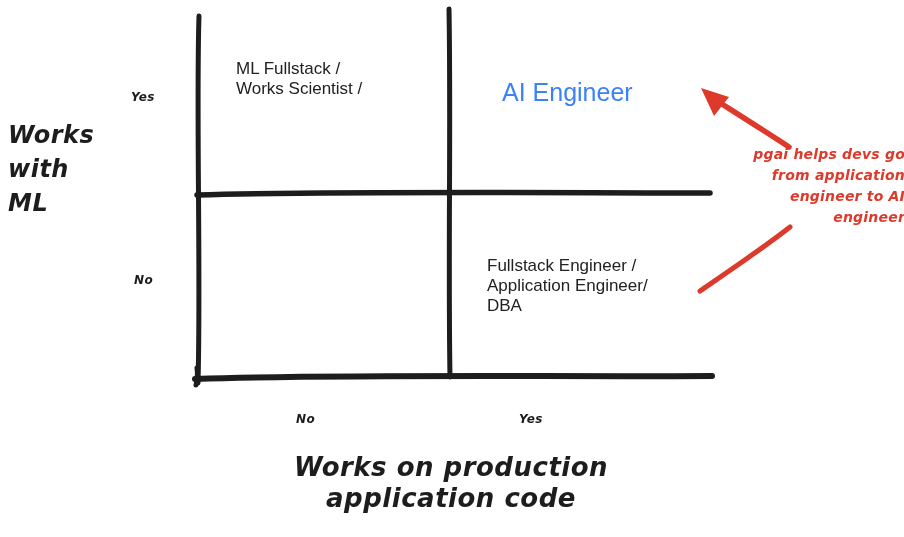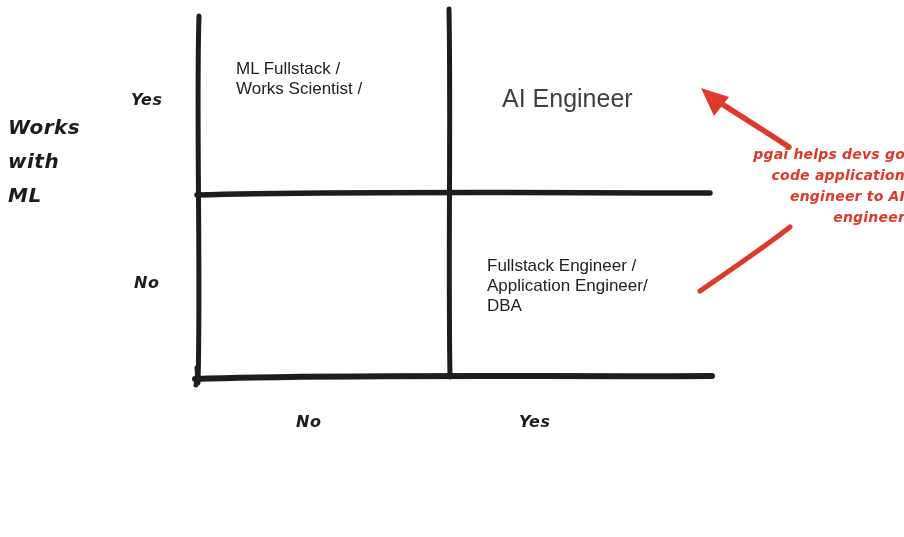--- a/index.html
+++ b/index.html
@@ -26,32 +26,32 @@
 
   
   .quad {
     font-family: "Liberation Sans", sans-serif;
     font-size: 17px;
     line-height: 20px;
     color: #222222;
     white-space: nowrap;
   }
 
-  .y-label { left: 8px; top: 110px; font-size: 20px; line-height: 34px; }
-  .tick { font-size: 16px; text-align: right; }
+  .y-label { left: 8px; top: 118px; font-size: 24px; line-height: 34px; }
+  .tick { font-size: 12px; text-align: right; }
   .tick-y-yes { left: 131px; top: 90px; }
   .tick-y-no  { left: 134px; top: 273px; }
   .tick-x-no  { left: 296px; top: 412px; }
   .tick-x-yes { left: 519px; top: 412px; }
 
   .quad-tl { left: 236px; top: 59px; }
   .quad-tr {
-    left: 502px; top: 84px;
+    left: 502px; top: 78px;
     font-family: "Liberation Sans", sans-serif;
-    font-size: 25px; color: #404040; white-space: nowrap;
+    font-size: 25px; color: #3b82f6; white-space: nowrap;
   }
   .quad-br { left: 487px; top: 256px; }
 
   .x-label {
     left: 278px; top: 452px; width: 346px;
     text-align: center;
     font-size: 26px; line-height: 31px;
   }
 
   .annotation-text {
@@ -107,21 +107,25 @@
 
   <div class="abs quad quad-br">
     <div>Fullstack Engineer /</div>
     <div>Application Engineer/</div>
     <div>DBA</div>
   </div>
 
   <div class="abs hand tick tick-x-no">No</div>
   <div class="abs hand tick tick-x-yes">Yes</div>
 
+  <div class="abs hand x-label">
+    <div>Works on production</div>
+    <div>application code</div>
+  </div>
 
   <div class="abs annotation-text" style="color:#dd3a2b">
     <div>pgai helps devs go</div>
-    <div>code application</div>
+    <div>from application</div>
     <div>engineer to AI</div>
     <div>engineer</div>
   </div>
 
 </div>
 
 </body></html>

